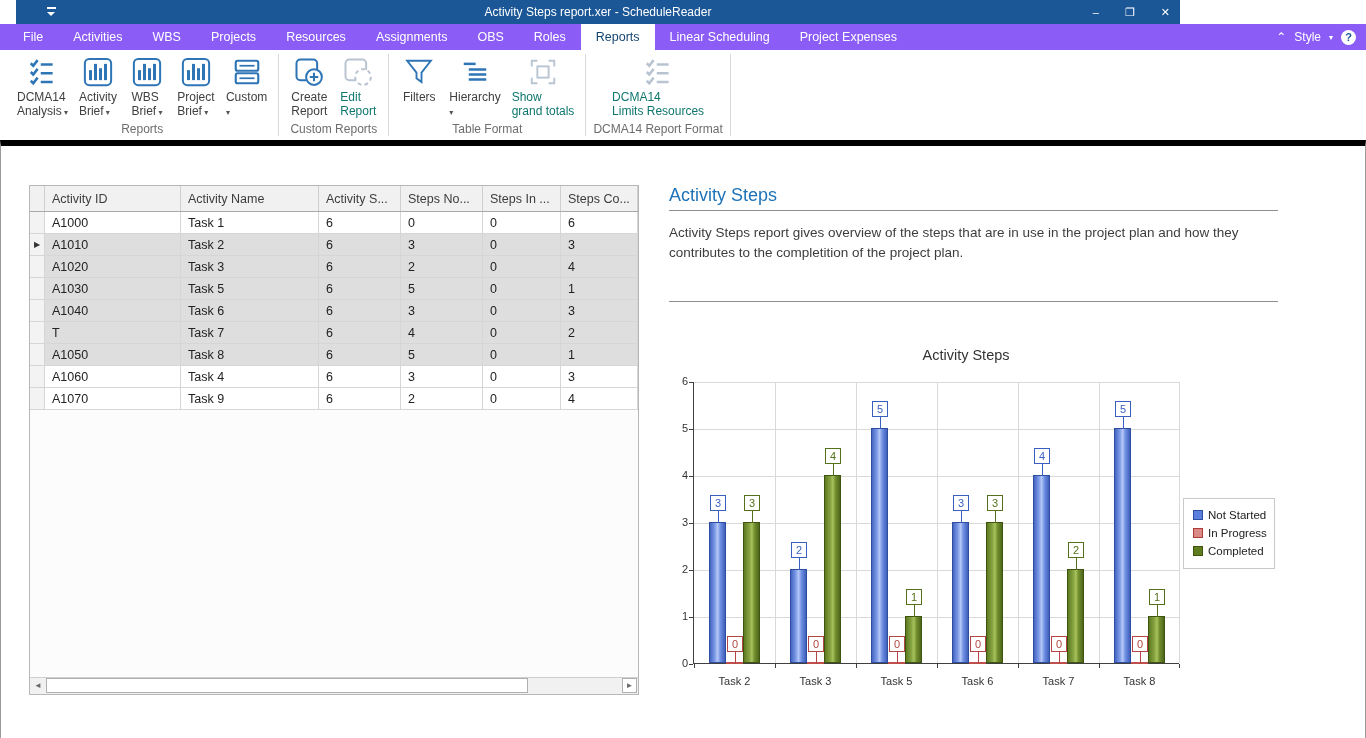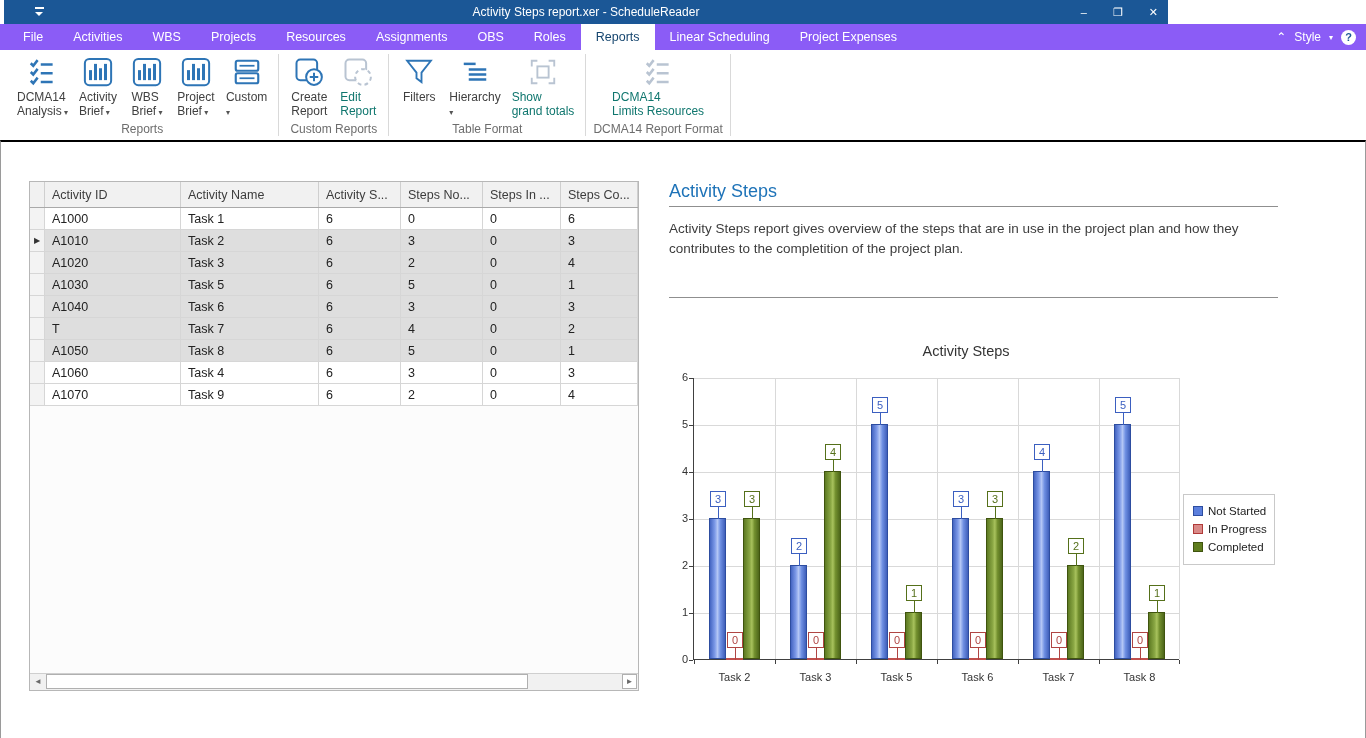--- a/index.html
+++ b/index.html
@@ -1,18 +1,18 @@
 <!DOCTYPE html>
 <html><head>
 <meta charset="utf-8">
 <style>
 *{margin:0;padding:0;box-sizing:border-box;font-family:"Liberation Sans",sans-serif;}
 html,body{width:1366px;height:738px;overflow:hidden;background:#fff;}
 
-.titlebar{position:absolute;left:4px;top:0;width:1164px;height:24px;background:#1b5796;color:#fff;}
+.titlebar{position:absolute;left:16px;top:0;width:1164px;height:24px;background:#1b5796;color:#fff;}
 .qat{position:absolute;left:30px;top:4px;width:12px;height:15px;cursor:pointer;}
 .qat::before{content:"";position:absolute;left:1px;top:3px;width:9px;height:2px;background:#fff;}
 .qat::after{content:"";position:absolute;left:1px;top:8px;border-left:4.5px solid transparent;border-right:4.5px solid transparent;border-top:4.5px solid #fff;}
 .title{position:absolute;left:50%;top:0;transform:translateX(-50%);line-height:24px;font-size:12px;white-space:nowrap;}
 .wincontrols{position:absolute;right:10px;top:0;height:24px;display:flex;gap:26px;}
 .winbtn{line-height:24px;font-size:11px;cursor:pointer;}
 
 .menubar{position:absolute;left:0;top:24px;width:1366px;height:26px;background:#8b5cf6;}
 .tabs{position:absolute;left:8px;top:0;display:flex;height:26px;}
 .tab{padding:0 15px;line-height:26px;font-size:12.5px;color:#fff;cursor:pointer;white-space:nowrap;}
@@ -29,21 +29,21 @@
 .rg-label{text-align:center;font-size:12px;color:#6d6d6d;padding:2px 0 3px;white-space:nowrap;}
 .rdivider{width:1px;background:#d9d9d9;margin:4px 0;}
 .rbtn{display:flex;flex-direction:column;align-items:center;padding:4px 4px 0;cursor:pointer;min-width:46px;}
 .rbtn .ric{width:30px;height:30px;margin-bottom:4px;}
 .rbtn .ric svg{width:30px;height:30px;display:block;}
 .rlbl{font-size:12px;line-height:13.5px;color:#404040;text-align:left;white-space:nowrap;}
 .rbtn.disabled{cursor:default;}
 .rbtn.disabled .rlbl{color:#0f766e;}
 .rcaret{font-size:8px;color:#555;}
 
-.content{position:absolute;left:0;top:140px;width:1366px;height:598px;background:#fff;border-top:2px solid #000000;border-left:1px solid #9a9a9a;border-right:1px solid #9a9a9a;}
+.content{position:absolute;left:0;top:140px;width:1366px;height:598px;background:#fff;border-top:6px solid #000000;border-left:1px solid #9a9a9a;border-right:1px solid #9a9a9a;}
 
 .table-panel{position:absolute;left:28px;top:39px;width:610px;height:510px;border:1px solid #b7b7b7;background:#fcfcfc;--cols:15px 136px 138px 82px 82px 78px 1fr;}
 .g-header{display:grid;grid-template-columns:var(--cols);height:26px;background:#f1f1f1;border-bottom:1px solid #a9a9a9;}
 .g-hcell{border-right:1px solid #cfcfcf;padding:6px 0 0 7px;font-size:12.5px;color:#3c3c3c;overflow:hidden;white-space:nowrap;cursor:pointer;}
 .g-hcell.selcell{padding:0;background:#f1f1f1;cursor:default;}
 .g-row{display:grid;grid-template-columns:var(--cols);height:22px;background:#fff;border-bottom:1px solid #d6d6d6;cursor:pointer;}
 .g-row.sel{background:#dedede;}
 .g-cell{border-right:1px solid #d6d6d6;padding:4px 0 0 7px;font-size:12.5px;color:#222;overflow:hidden;white-space:nowrap;}
 .g-cell.selcell{background:#f3f3f3;padding:0;text-align:center;font-size:8px;line-height:22px;color:#333;}
 

